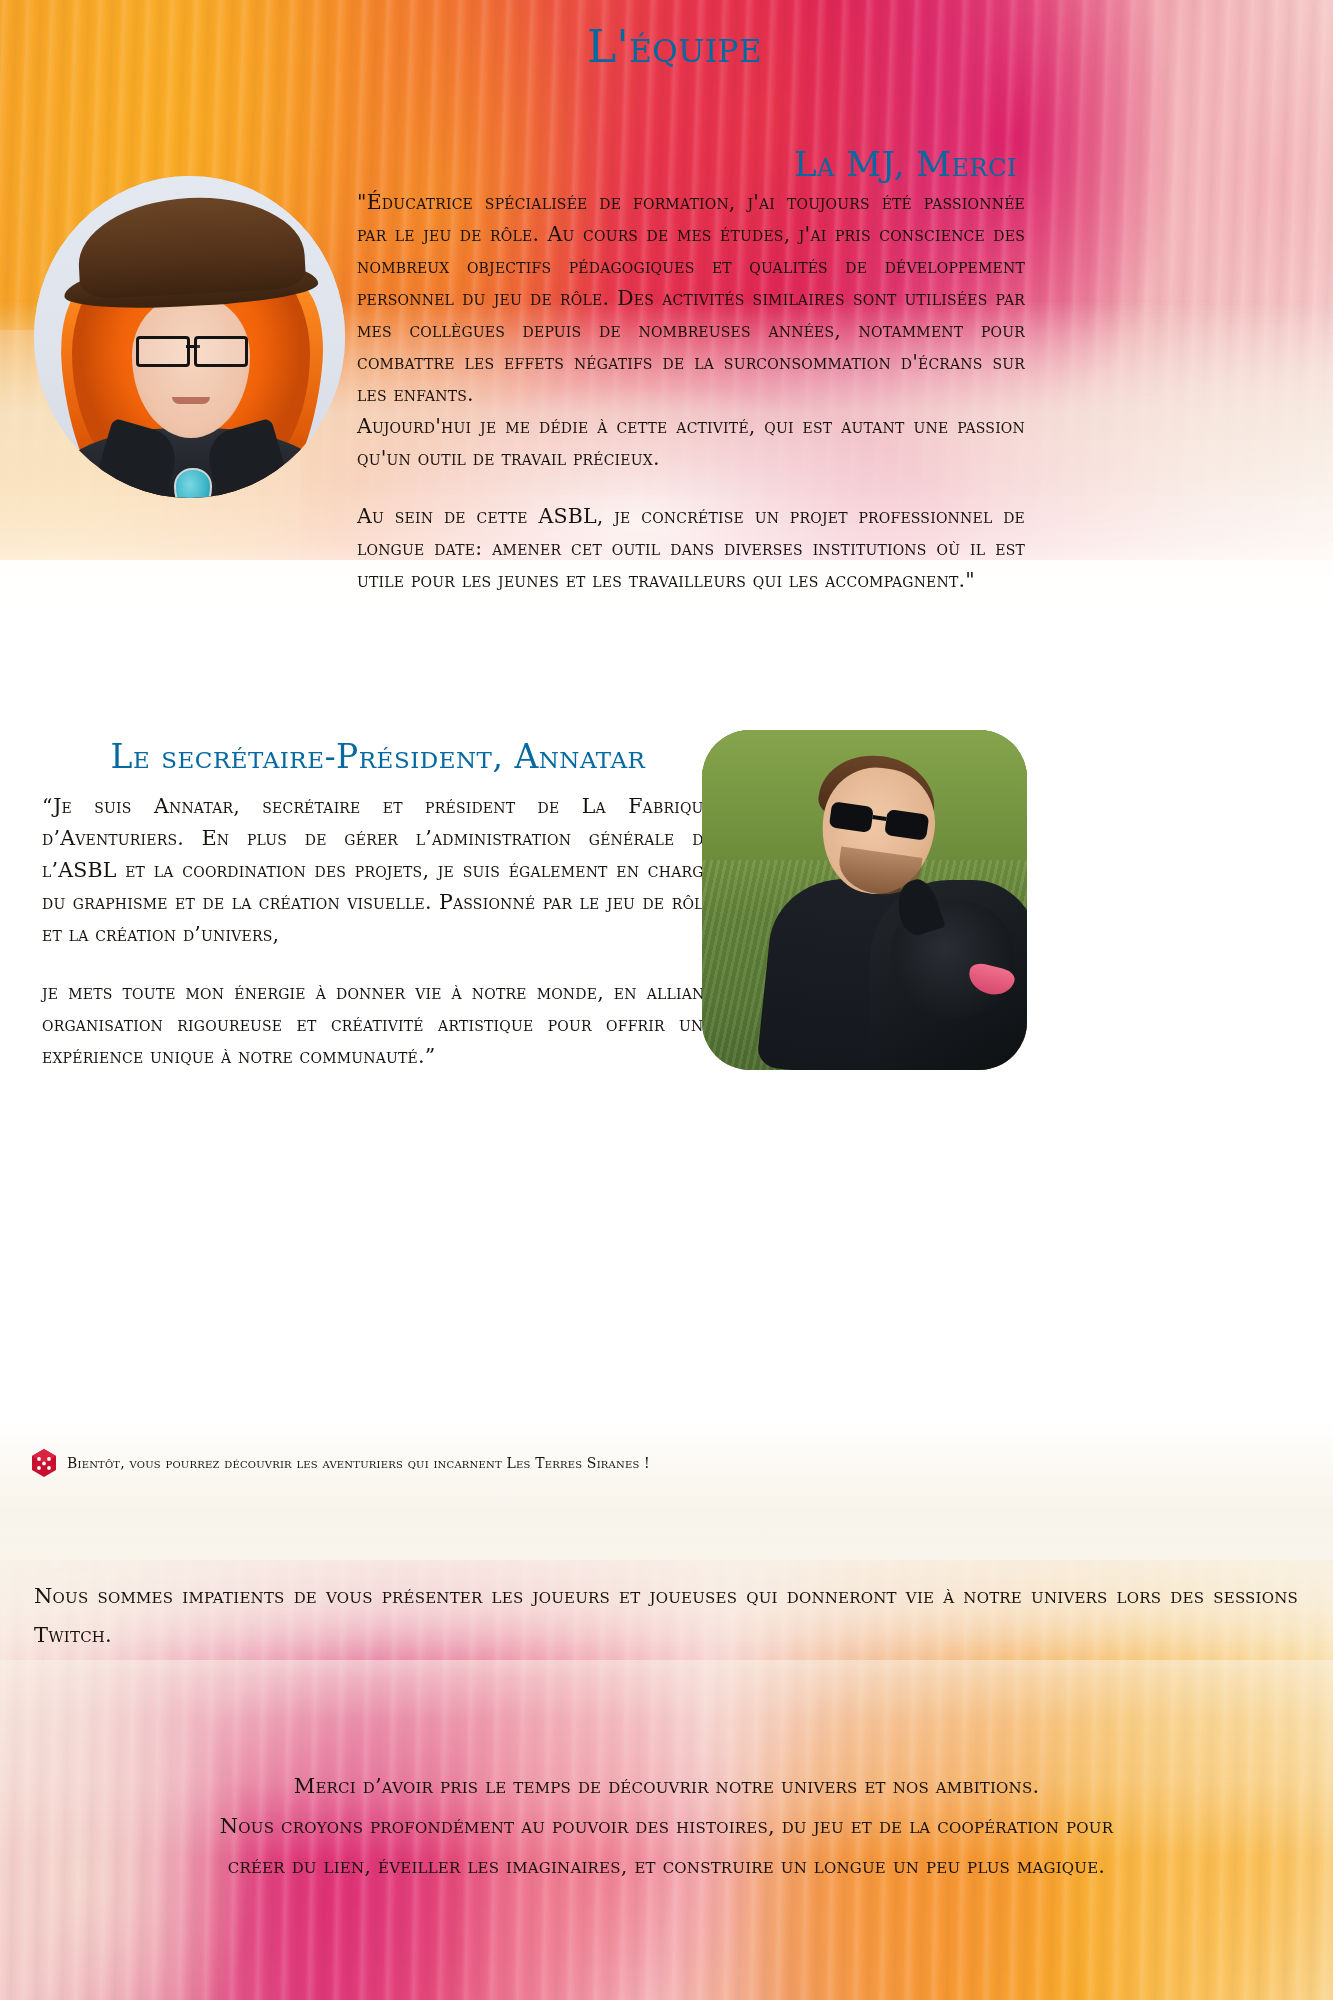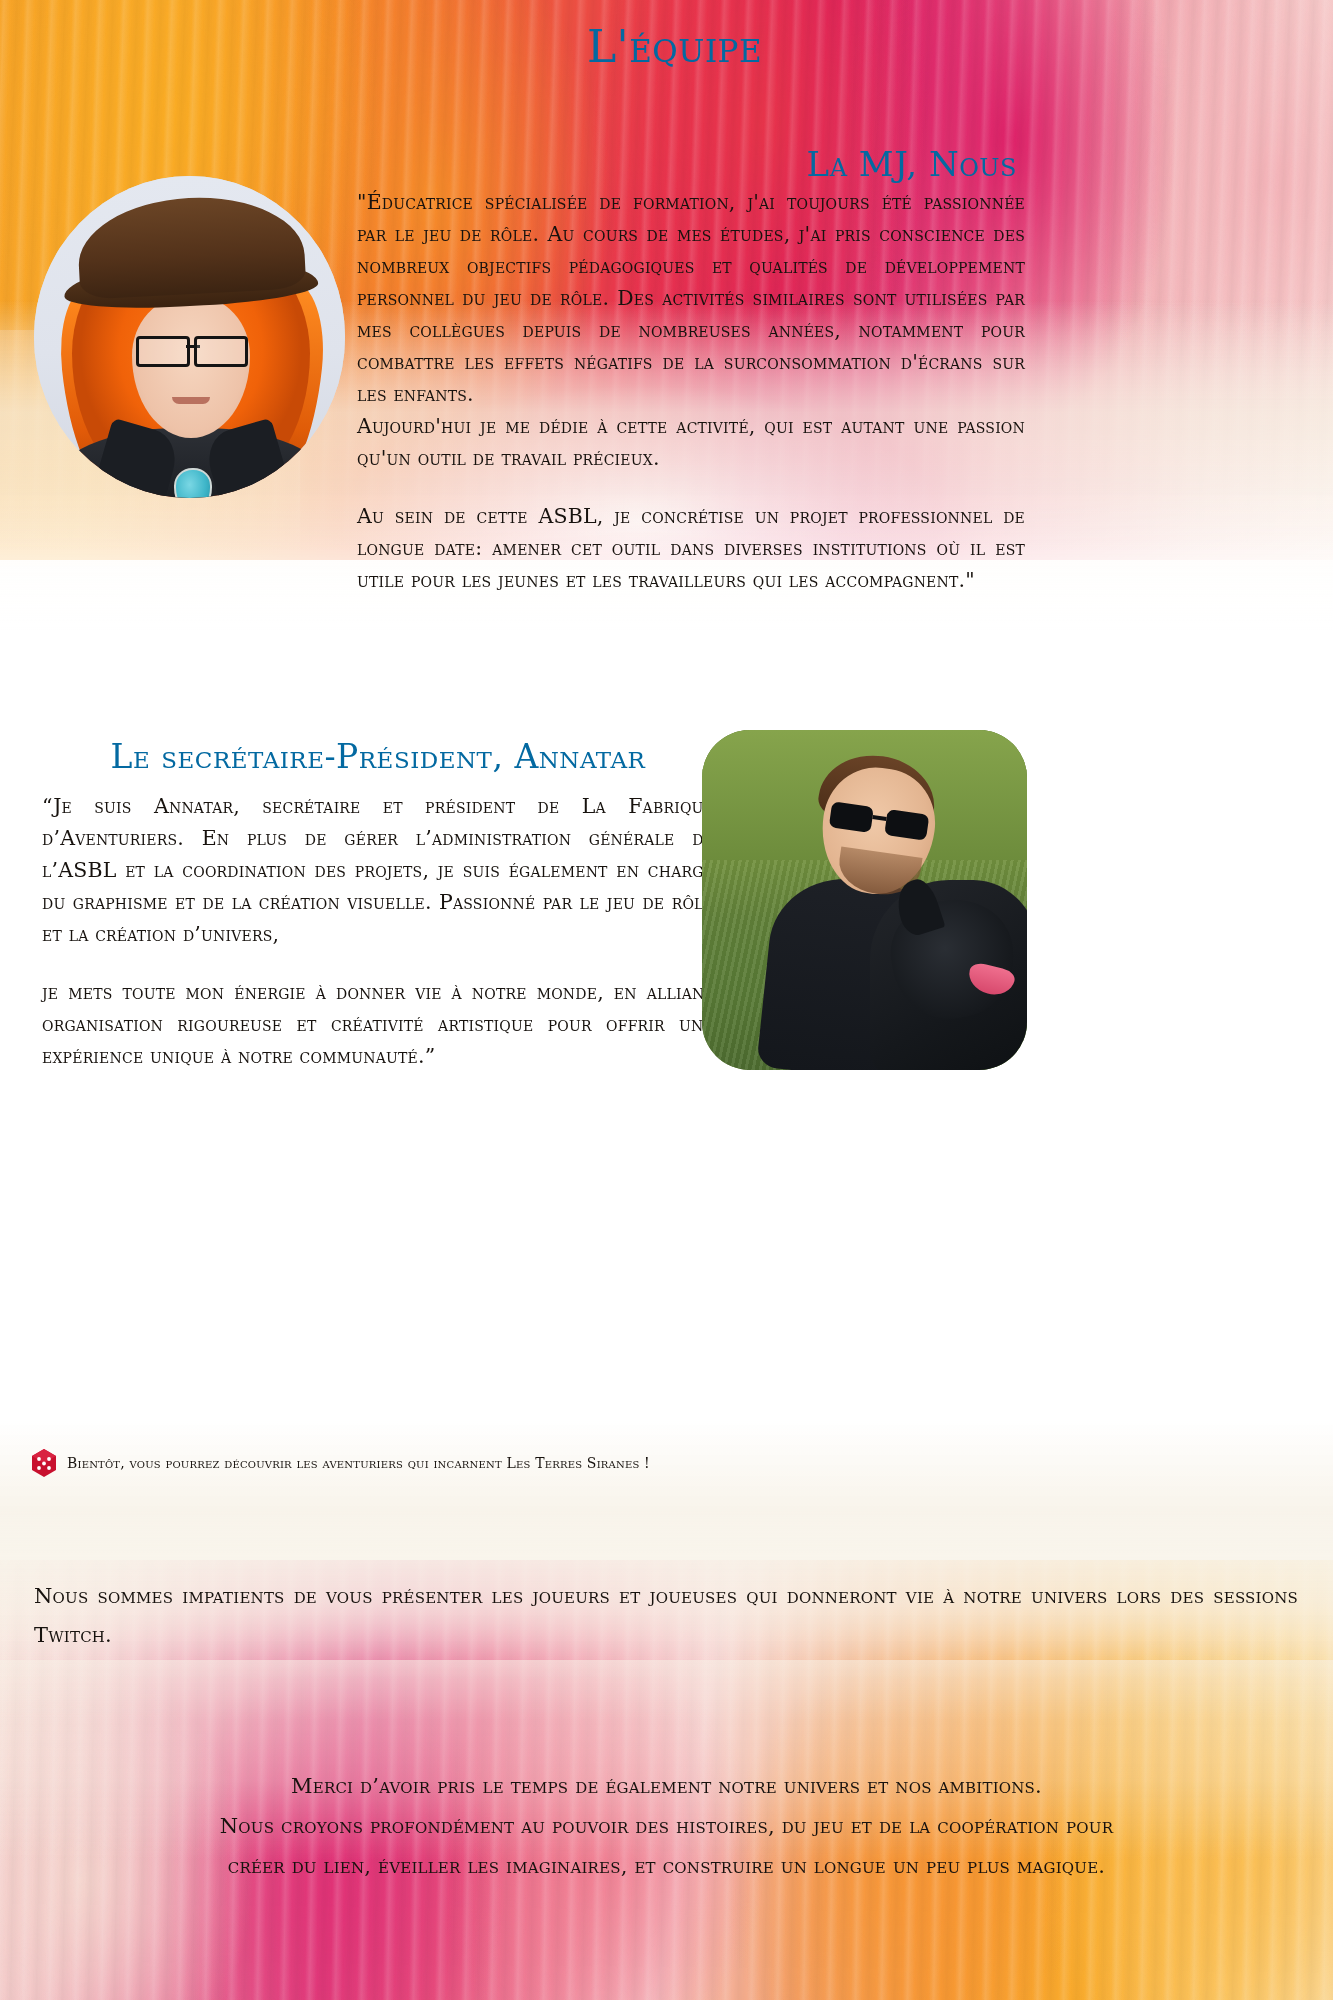--- a/index.html
+++ b/index.html
@@ -274,21 +274,21 @@
           <div class="pf-lens l"></div>
           <div class="pf-bridge"></div>
           <div class="pf-lens r"></div>
         </div>
         <div class="pf-mouth"></div>
         <div class="pf-pendant"></div>
       </div>
     </div>
 
     <div class="fanny-col">
-      <div class="hdg h-fanny">La MJ, Nous</div>
+      <div class="hdg h-fanny">La MJ, Merci</div>
       <div class="body-t p-just">"Éducatrice spécialisée de formation, j'ai toujours été passionnée par le jeu de rôle. Au cours de mes études, j'ai pris conscience des nombreux objectifs pédagogiques et qualités de développement personnel du jeu de rôle. Des activités similaires sont utilisées par mes collègues depuis de nombreuses années, notamment pour combattre les effets négatifs de la surconsommation d'écrans sur les enfants.</div>
       <div class="body-t p-just">Aujourd'hui je me dédie à cette activité, qui est autant une passion qu'un outil de travail précieux.</div>
       <div class="p-gap"></div>
       <div class="body-t p-just">Au sein de cette ASBL, je concrétise un projet professionnel de longue date: amener cet outil dans diverses institutions où il est utile pour les jeunes et les travailleurs qui les accompagnent."</div>
     </div>
 
     <div class="hdg h-annatar">Le secrétaire-Président, Annatar</div>
     <div class="annatar-col">
       <div class="body-t p-just">“Je suis Annatar, secrétaire et président de La Fabrique d’Aventuriers. En plus de gérer l’administration générale de l’ASBL et la coordination des projets, je suis également en charge du graphisme et de la création visuelle. Passionné par le jeu de rôle et la création d’univers,</div>
       <div class="p-gap"></div>
@@ -325,19 +325,19 @@
           <circle cx="14" cy="15.5" r="1.9" fill="#fff"></circle>
         </svg>
       </span>
       <span class="body-t" style="font-size:14px;line-height:30px;">Bientôt, vous pourrez découvrir les aventuriers qui incarnent Les Terres Siranes !</span>
     </div>
 
     <div class="body-t twitch-p p-just">Nous sommes impatients de vous présenter les joueurs et joueuses qui donneront vie à notre univers lors des sessions Twitch.</div>
 
 
     <div class="outro body-t">
-      <div>Merci d’avoir pris le temps de également notre univers et nos ambitions.</div>
+      <div>Merci d’avoir pris le temps de découvrir notre univers et nos ambitions.</div>
       <div>Nous croyons profondément au pouvoir des histoires, du jeu et de la coopération pour</div>
       <div>créer du lien, éveiller les imaginaires, et construire un longue un peu plus magique.</div>
     </div>
 
   </div>
 </div>
 
 </body></html>

